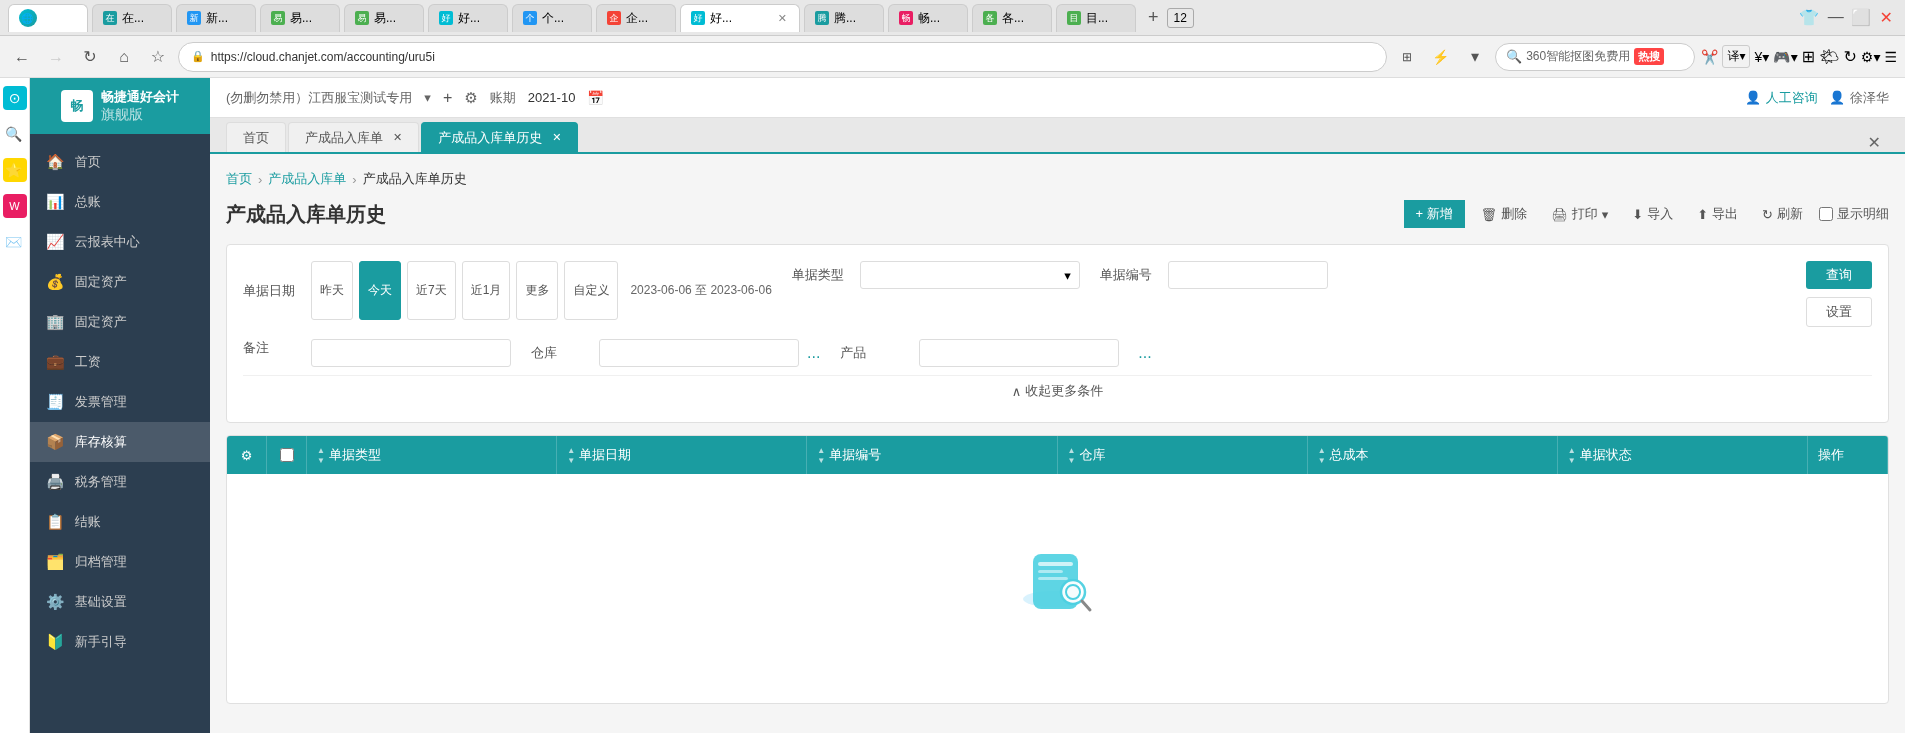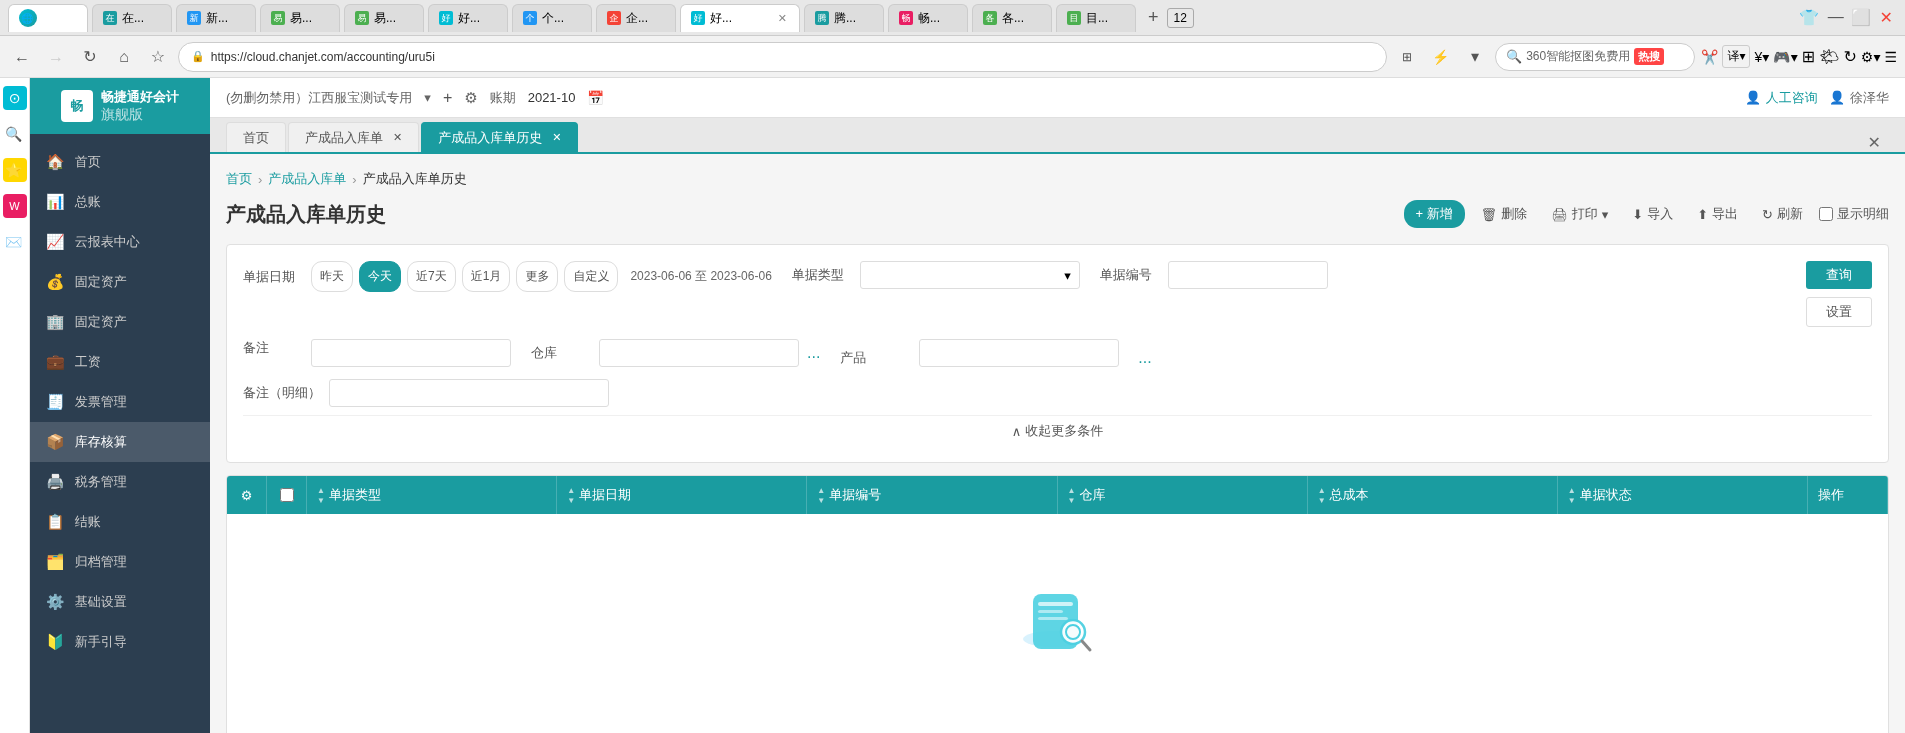--- a/index.html
+++ b/index.html
@@ -67,21 +67,21 @@
 
     
     .breadcrumb { display: flex; align-items: center; gap: 6px; font-size: 13px; color: #666; margin-bottom: 12px; }
     .breadcrumb a { color: #1a9ca0; cursor: pointer; text-decoration: none; }
     .breadcrumb-sep { color: #999; }
 
     
     .search-panel { background: #fff; border: 1px solid #e0e0e0; border-radius: 4px; padding: 16px; margin-bottom: 12px; }
     .search-label { font-size: 13px; color: #555; min-width: 60px; }
     .date-filter { display: flex; align-items: center; gap: 6px; }
-    .date-btn { padding: 6px 8px; font-size: 12px; border-radius: 11px; cursor: pointer; border: 1px solid #ddd; color: #555; background: #fff; }
+    .date-btn { padding: 20px 8px; font-size: 12px; border-radius: 3px; cursor: pointer; border: 1px solid #ddd; color: #555; background: #fff; }
     .date-btn.active { background: #1a9ca0; color: #fff; border-color: #1a9ca0; }
     .date-range-text { font-size: 12px; color: #666; }
     .search-input-box { border: 1px solid #ddd; border-radius: 3px; height: 28px; padding: 0 8px; font-size: 13px; width: 160px; }
     .select-box { border: 1px solid #ddd; border-radius: 3px; height: 28px; padding: 0 8px; font-size: 13px; width: 200px; display: flex; align-items: center; justify-content: space-between; cursor: pointer; background: #fff; }
     .dots-btn { color: #1a9ca0; cursor: pointer; font-size: 16px; }
     .collapse-btn { display: flex; align-items: center; justify-content: center; gap: 4px; color: #555; font-size: 13px; cursor: pointer; padding: 6px 0; border-top: 1px solid #f0f0f0; margin-top: 8px; }
     .query-btn { background: #1a9ca0; color: #fff; border: none; border-radius: 3px; padding: 5px 20px; font-size: 13px; cursor: pointer; }
     .set-btn { background: #fff; color: #555; border: 1px solid #ddd; border-radius: 3px; padding: 5px 16px; font-size: 13px; cursor: pointer; margin-top: 4px; }
 
     
@@ -343,21 +343,21 @@
           <a>首页</a>
           <span class="breadcrumb-sep">›</span>
           <a>产成品入库单</a>
           <span class="breadcrumb-sep">›</span>
           <span style="color:#333;">产成品入库单历史</span>
         </div>
 
         <div class="page-header">
           <h1 class="page-title">产成品入库单历史</h1>
           <div class="page-actions">
-            <button class="action-btn" style="color:#fff;background:#1a9ca0;border:none;border-radius:13px;padding:5px 12px;cursor:pointer;font-size:13px;">+ 新增</button>
+            <button class="action-btn" style="color:#fff;background:#1a9ca0;border:none;border-radius:0;padding:5px 12px;cursor:pointer;font-size:13px;">+ 新增</button>
             <div class="action-btn">
               <span>🗑</span>
               <span>删除</span>
             </div>
             <div class="action-btn">
               <span>🖨</span>
               <span>打印</span>
               <span>▾</span>
             </div>
             <div class="action-btn">
@@ -417,31 +417,27 @@
           <div style="display:flex;align-items:center;gap:20px;margin-top:12px;">
             <div style="display:flex;align-items:flex-start;gap:8px;">
               <span class="search-label">备注</span>
               <input class="search-input-box" type="text" style="width: 200px;">
             </div>
             <div style="display:flex;align-items:center;gap:8px;">
               <span class="search-label">仓库</span>
               <input class="search-input-box" type="text" style="width: 200px;">
               <span class="dots-btn">...</span>
             </div>
-            <div style="display:flex;align-items:flex-end;gap:19px;">
+            <div style="display:flex;align-items:center;gap:19px;">
               <span class="search-label">产品</span>
               <input class="search-input-box" type="text" style="width: 200px;">
               <span class="dots-btn">...</span>
             </div>
           </div>
 
-          <div style="display:flex;align-items:center;gap:8px;margin-top:12px;">
-            <span class="search-label">备注（明细）</span>
-            <input class="search-input-box" type="text" style="width: 280px;">
-          </div>
 
           <div class="collapse-btn">
             <span>∧</span>
             <span>收起更多条件</span>
           </div>
         </div>
 
         <div class="data-table-wrapper">
           <div class="data-table-header">
             <div class="th-cell gear">

